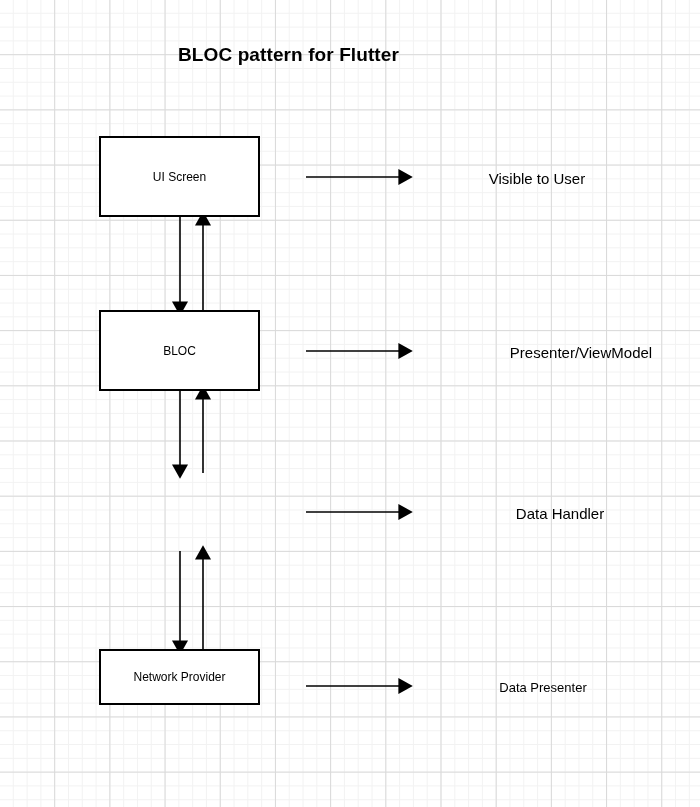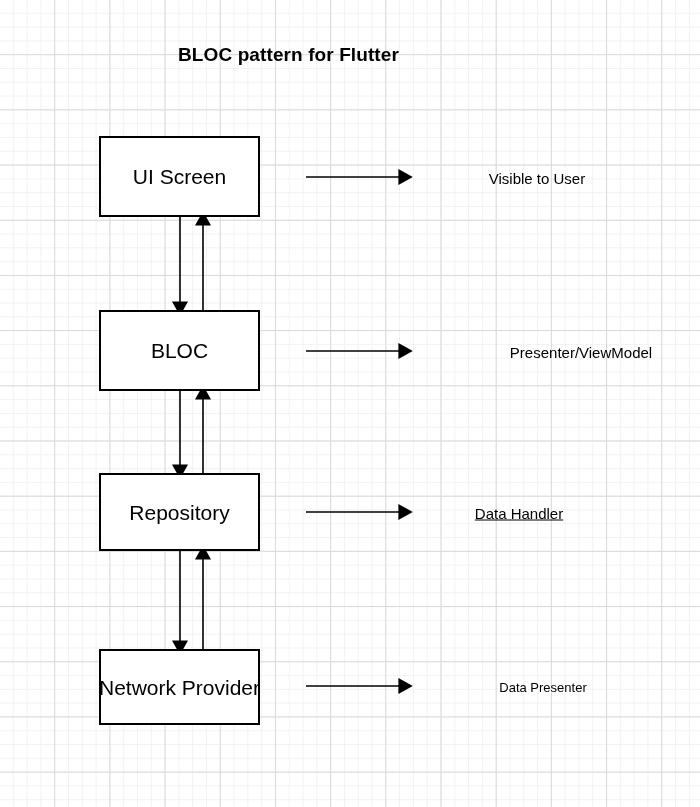--- a/index.html
+++ b/index.html
@@ -52,21 +52,21 @@
     position: absolute;
     box-sizing: border-box;
     border: 2px solid #000000;
     background: #ffffff;
     display: flex;
     align-items: center;
     justify-content: center;
     color: #000000;
   }
   .node-label {
-    font-size: 21px;
+    font-size: 12px;
     line-height: 1;
     color: #000000;
     white-space: nowrap;
   }
   .side-label {
     position: absolute;
     color: #000000;
     white-space: nowrap;
     text-align: left;
     transform: translate(-50%, -50%);
@@ -113,29 +113,26 @@
   </svg>
 
   <div class="node-box" style="left:99px; top:136px; width:161px; height:81px;">
     <span class="node-label">UI Screen</span>
   </div>
 
   <div class="node-box" style="left:99px; top:310px; width:161px; height:81px;text-align:right;">
     <span class="node-label">BLOC</span>
   </div>
 
-  <div class="node-box" style="left:99px; top:473px; width:161px; height:78px;">
-    <span class="node-label">Repository</span>
-  </div>
 
-  <div class="node-box" style="left:99px; top:649px; width:161px; height:76px;">
+  <div class="node-box" style="left:99px; top:649px; width:161px; height:56px;">
     <span class="node-label">Network Provider</span>
   </div>
 
   <div class="side-label" style="left:537px; top:178px; font-size:15px;">Visible to User</div>
 
   <div class="side-label" style="left:537px; top:352px; font-size:15px;margin-left:44px;">Presenter/ViewModel</div>
 
-  <div class="side-label" style="left:519px; top:513px; font-size:15px;text-decoration:underline;">Data Handler</div>
+  <div class="side-label" style="left:560px; top:513px; font-size:15px;">Data Handler</div>
 
   <div class="side-label" style="left:543px; top:687px; font-size:13px;">Data Presenter</div>
 
 </div>
 
 </body></html>

